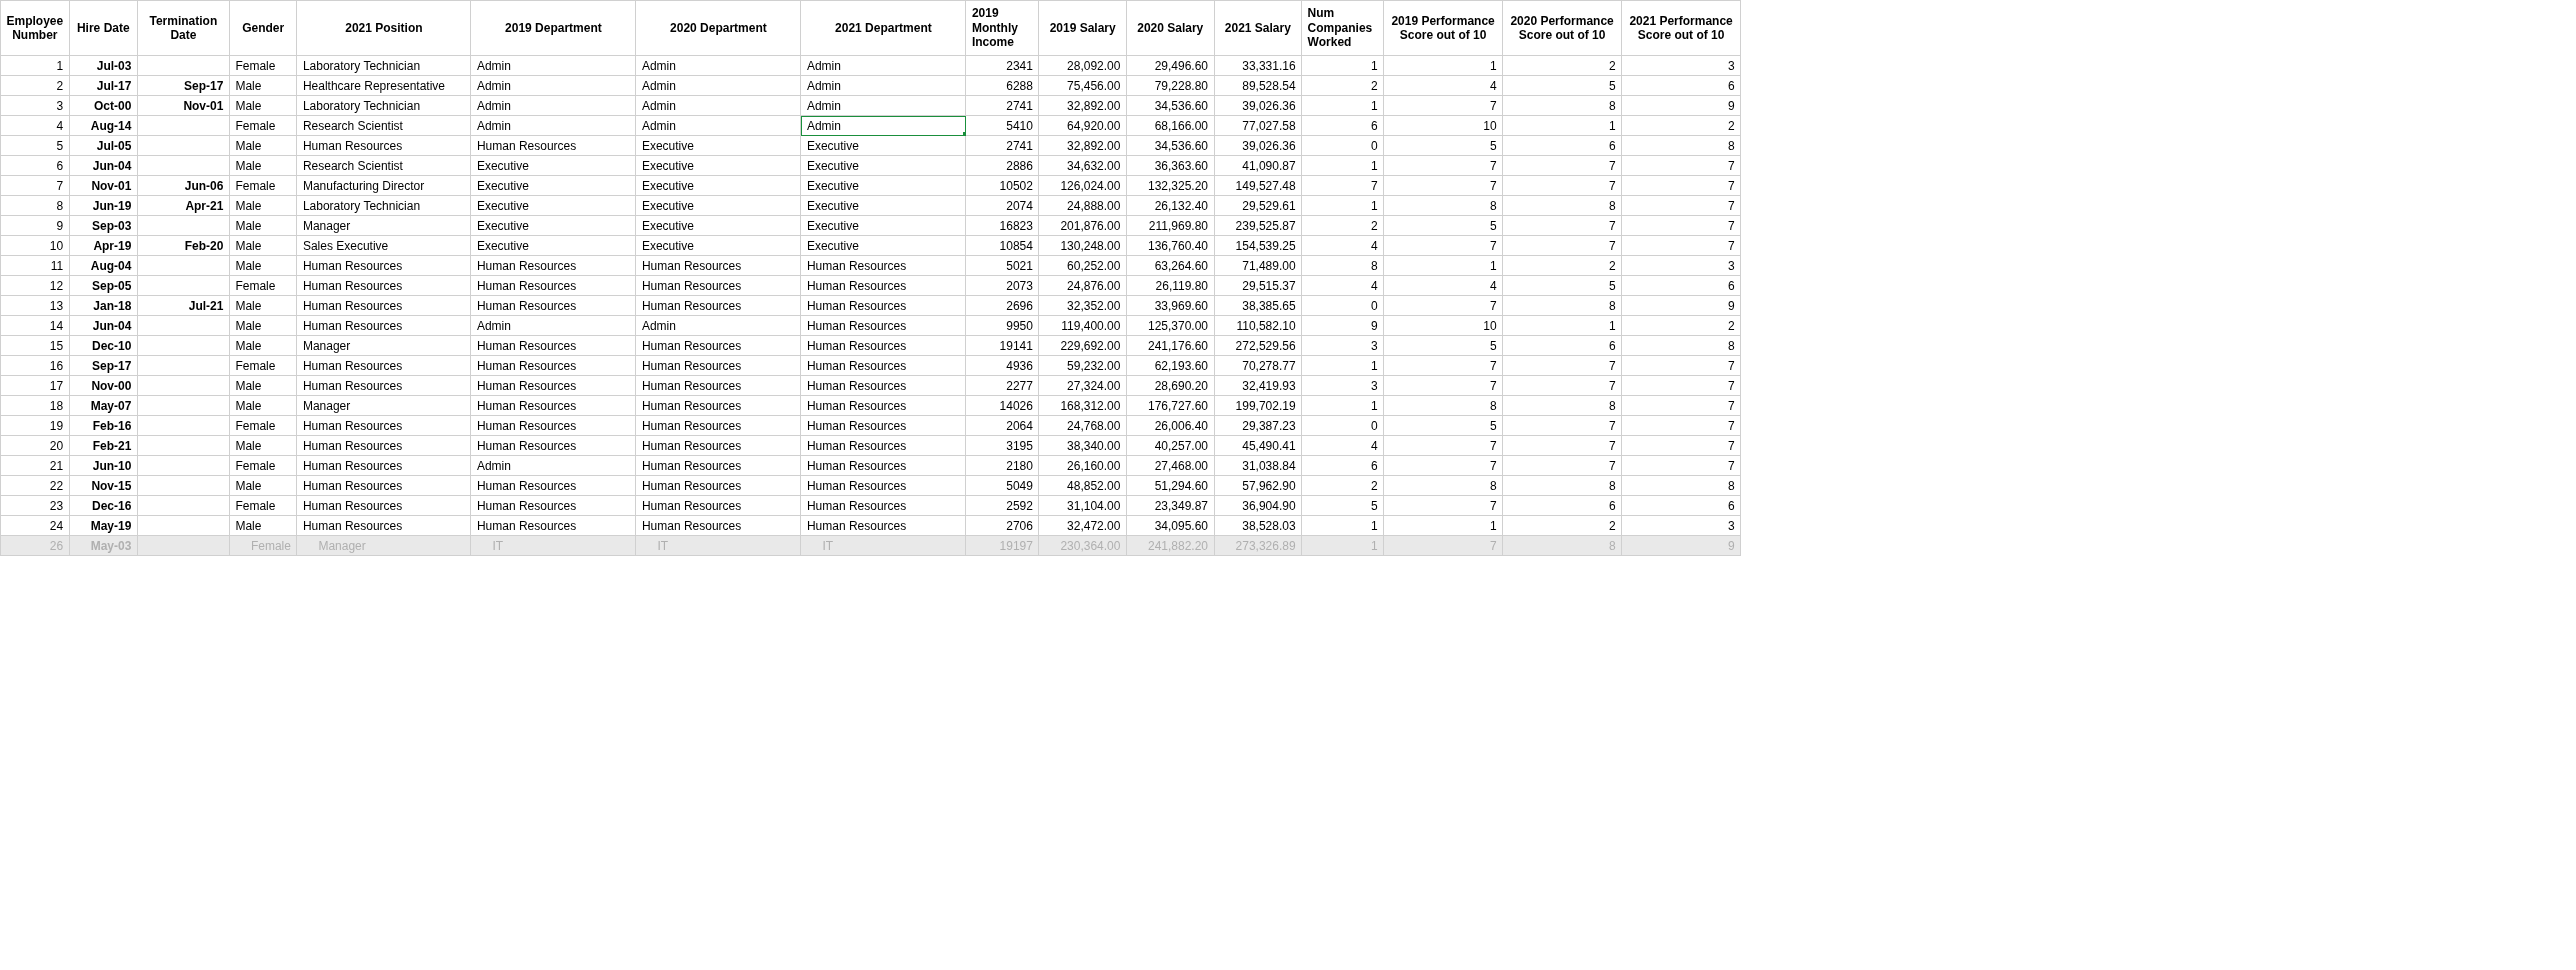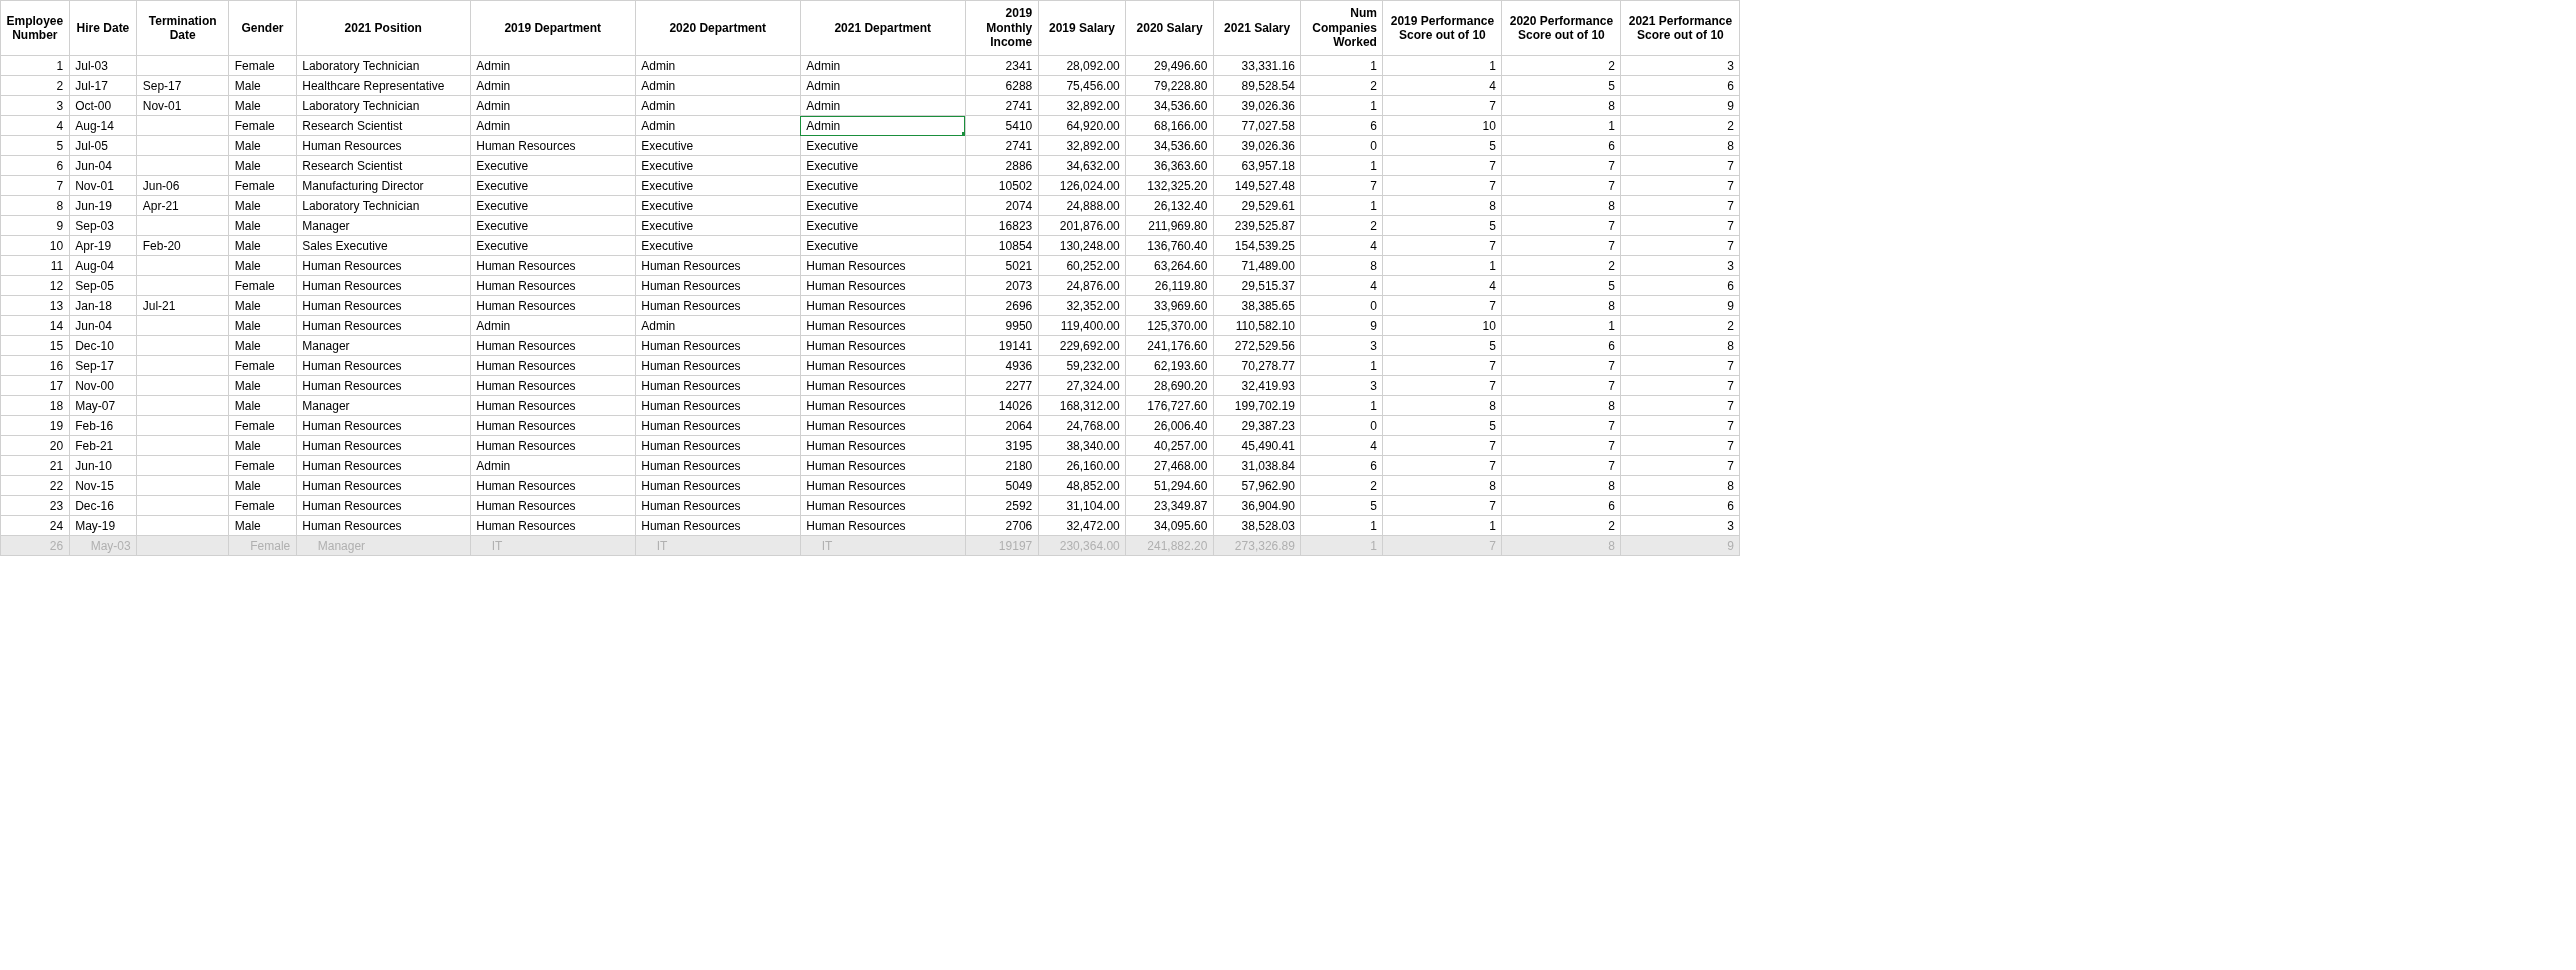--- a/index.html
+++ b/index.html
@@ -33,23 +33,23 @@
     font-weight: bold;
     text-align: center;
     vertical-align: middle;
     height: 55px;
     white-space: normal;
     line-height: 1.2;
     background: #fff;
     position: sticky;
     top: 0;
   }
-  thead th.left { text-align: right; margin-left: 24px; }
+  thead th.left { text-align: left; margin-left: 24px; }
   td.num { text-align: right; font-variant-numeric: tabular-nums; }
-  td.center { text-align: left; }
+  td.center { text-align: right; font-weight: bold; }
   td.left { text-align: left; }
   tr.greyed td { color: #b0b0b0; background: #e9e9e9; padding-left: 21px; }
   td.selected {
     outline: 1.8px solid #1a8f3c;
     outline-offset: -1.8px;
     position: relative;
   }
   td.selected::after {
     content: "";
     position: absolute;
@@ -210,21 +210,21 @@
           <td class="center">Jun-04</td>
           <td class="center"></td>
           <td class="left">Male</td>
           <td class="left">Research Scientist</td>
           <td class="left">Executive</td>
           <td class="left">Executive</td>
           <td class="left">Executive</td>
           <td class="num">2886</td>
           <td class="num">34,632.00</td>
           <td class="num">36,363.60</td>
-          <td class="num">63,957.18</td>
+          <td class="num">41,090.87</td>
           <td class="num">1</td>
           <td class="num">7</td>
           <td class="num">7</td>
           <td class="num">7</td>
         </tr>
         <tr>
           <td class="num">7</td>
           <td class="center">Nov-01</td>
           <td class="center">Jun-06</td>
           <td class="left">Female</td>

